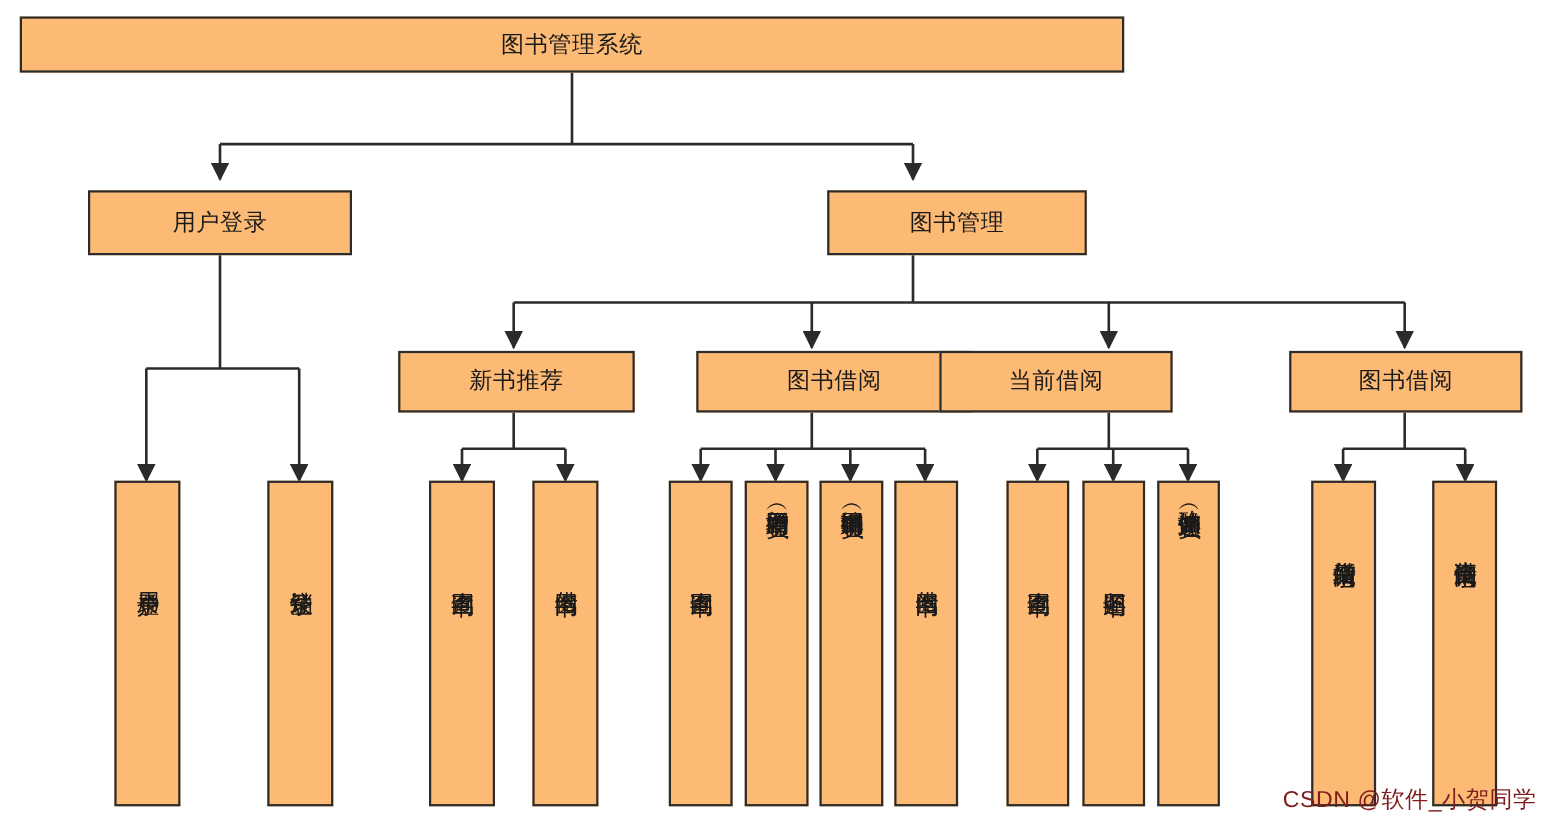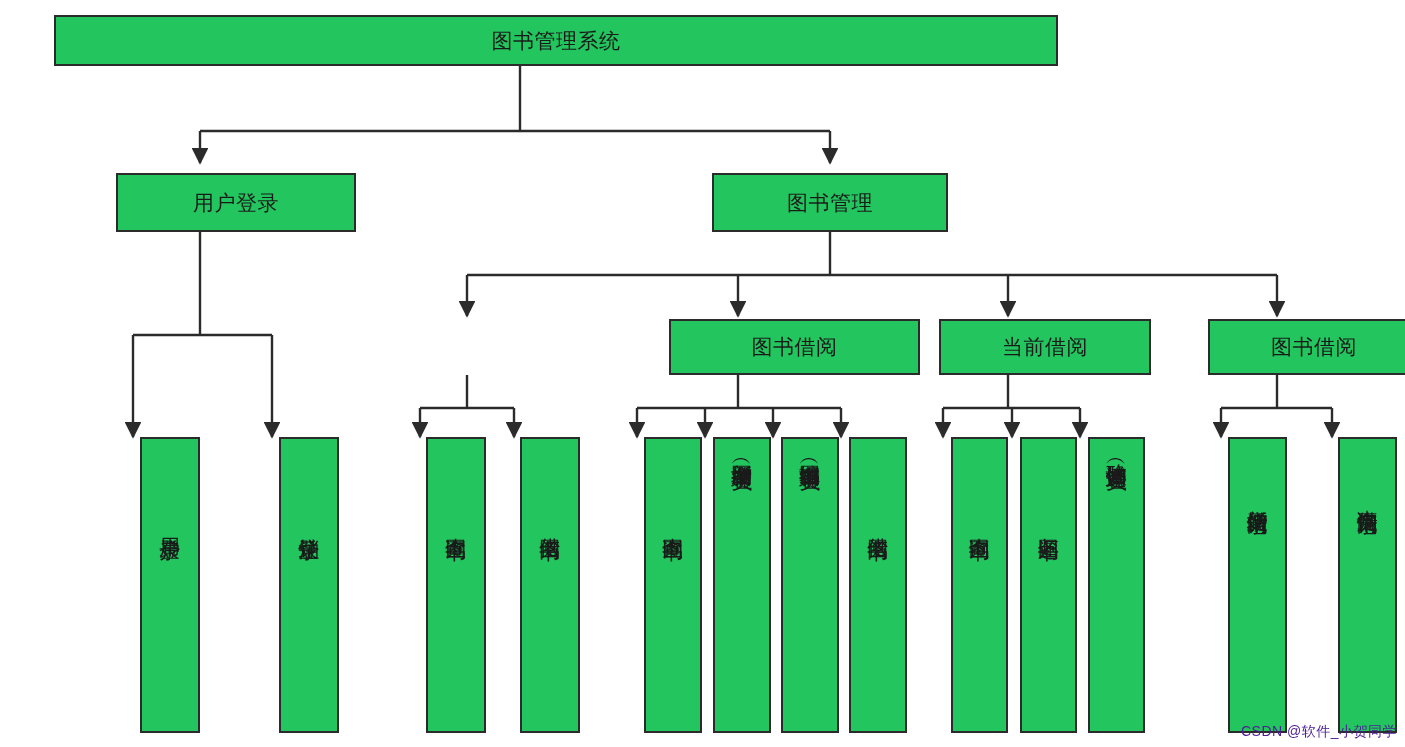--- a/index.html
+++ b/index.html
@@ -21,27 +21,26 @@
     position: absolute;
     left: 0;
     top: 0;
     width: 1405px;
     height: 747px;
   }
   .node {
     position: absolute;
     box-sizing: border-box;
     border: 2px solid #2b2b2b;
-    background: #22c55e;
+    background: #fdba74;
     color: #1a1a1a;
     display: flex;
     align-items: center;
     justify-content: center;
     text-align: center;
-    margin-left: 36px;
   }
   .node-h .label {
     font-size: 21px;
     line-height: 1.2;
     letter-spacing: 0.5px;
     white-space: nowrap;
   }
   .node-v {
     align-items: flex-start;
     padding-top: 4px;
@@ -61,22 +60,22 @@
   .node-v.mid2 .label {
     margin-top: 50px;
   }
   .node-v.top .label {
     margin-top: 4px;
   }
   #watermark {
     position: absolute;
     right: 8px;
     bottom: 6px;
-    font-size: 14px;
-    color: #4c1d95;
+    font-size: 21px;
+    color: #7f1d1d;
     white-space: nowrap;
     letter-spacing: 0.5px;
     pointer-events: none;
   }
 </style>
 </head>
 <body>
 
 <div id="canvas">
 
@@ -130,28 +129,31 @@
     </g>
   </svg>
 
   <div class="node node-h" style="left:18px; top:15px; width:1004px; height:51px;">
     <span class="label">图书管理系统</span>
   </div>
 
   <div class="node node-h" style="left:80px; top:173px; width:240px; height:59px;">
     <span class="label">用户登录</span>
   </div>
-  <div class="node node-h" style="left:676px; top:173px; width:236px; height:59px;">
+  <div class="node node-h" style="left:752px; top:173px; width:236px; height:59px;">
     <span class="label">图书管理</span>
   </div>
 
+  <div class="node node-h" style="left:362px; top:319px; width:215px; height:56px;">
+    <span class="label">新书推荐</span>
+  </div>
   <div class="node node-h" style="left:633px; top:319px; width:251px; height:56px;">
     <span class="label">图书借阅</span>
   </div>
-  <div class="node node-h" style="left:903px; top:319px; width:212px; height:56px;">
+  <div class="node node-h" style="left:854px; top:319px; width:212px; height:56px;">
     <span class="label">当前借阅</span>
   </div>
   <div class="node node-h" style="left:1172px; top:319px; width:212px; height:56px;">
     <span class="label">图书借阅</span>
   </div>
 
   <div class="node node-v mid" style="left:104px; top:437px; width:60px; height:296px;">
     <span class="label">用户登录</span>
   </div>
   <div class="node node-v mid" style="left:243px; top:437px; width:60px; height:296px;">

